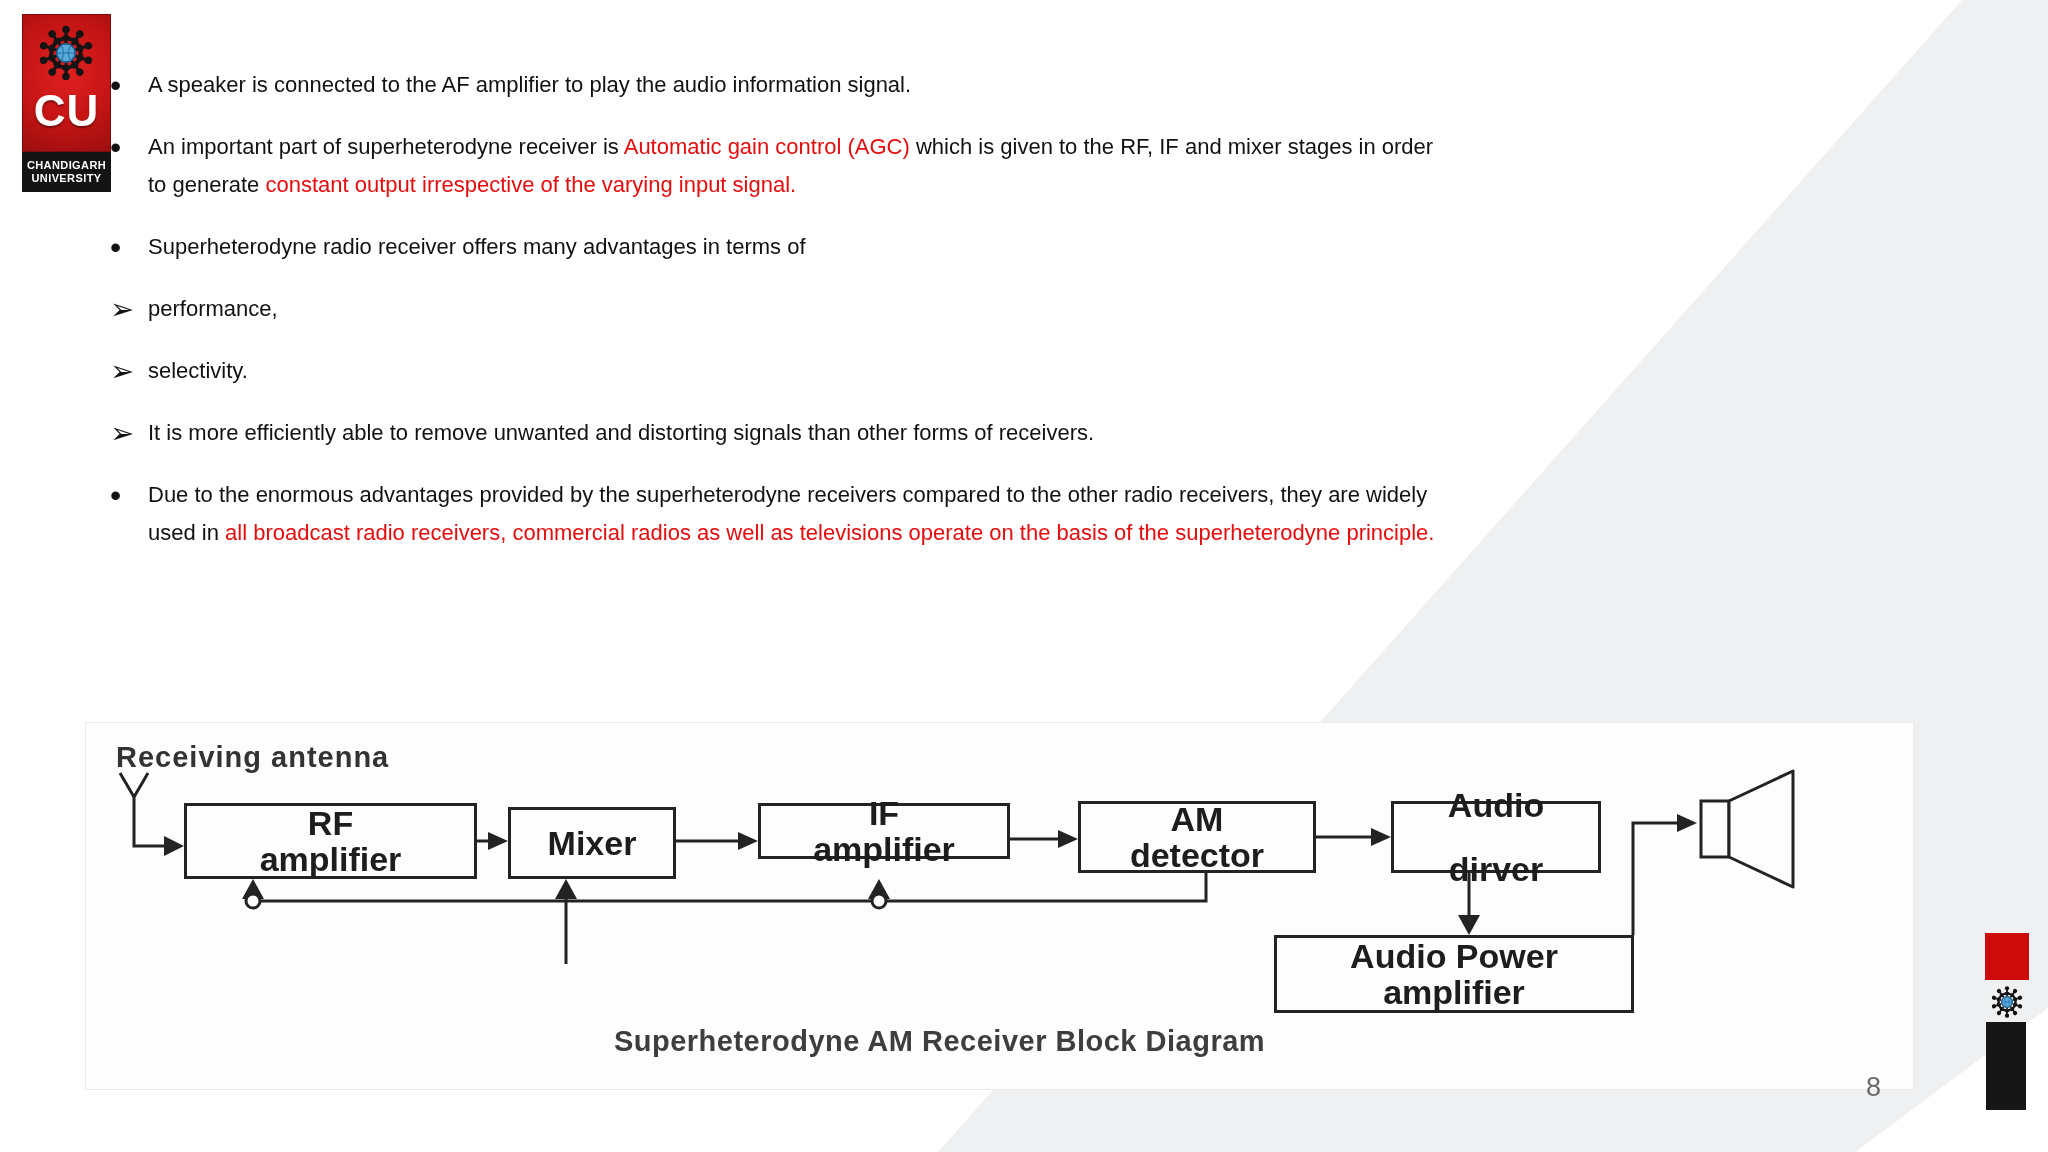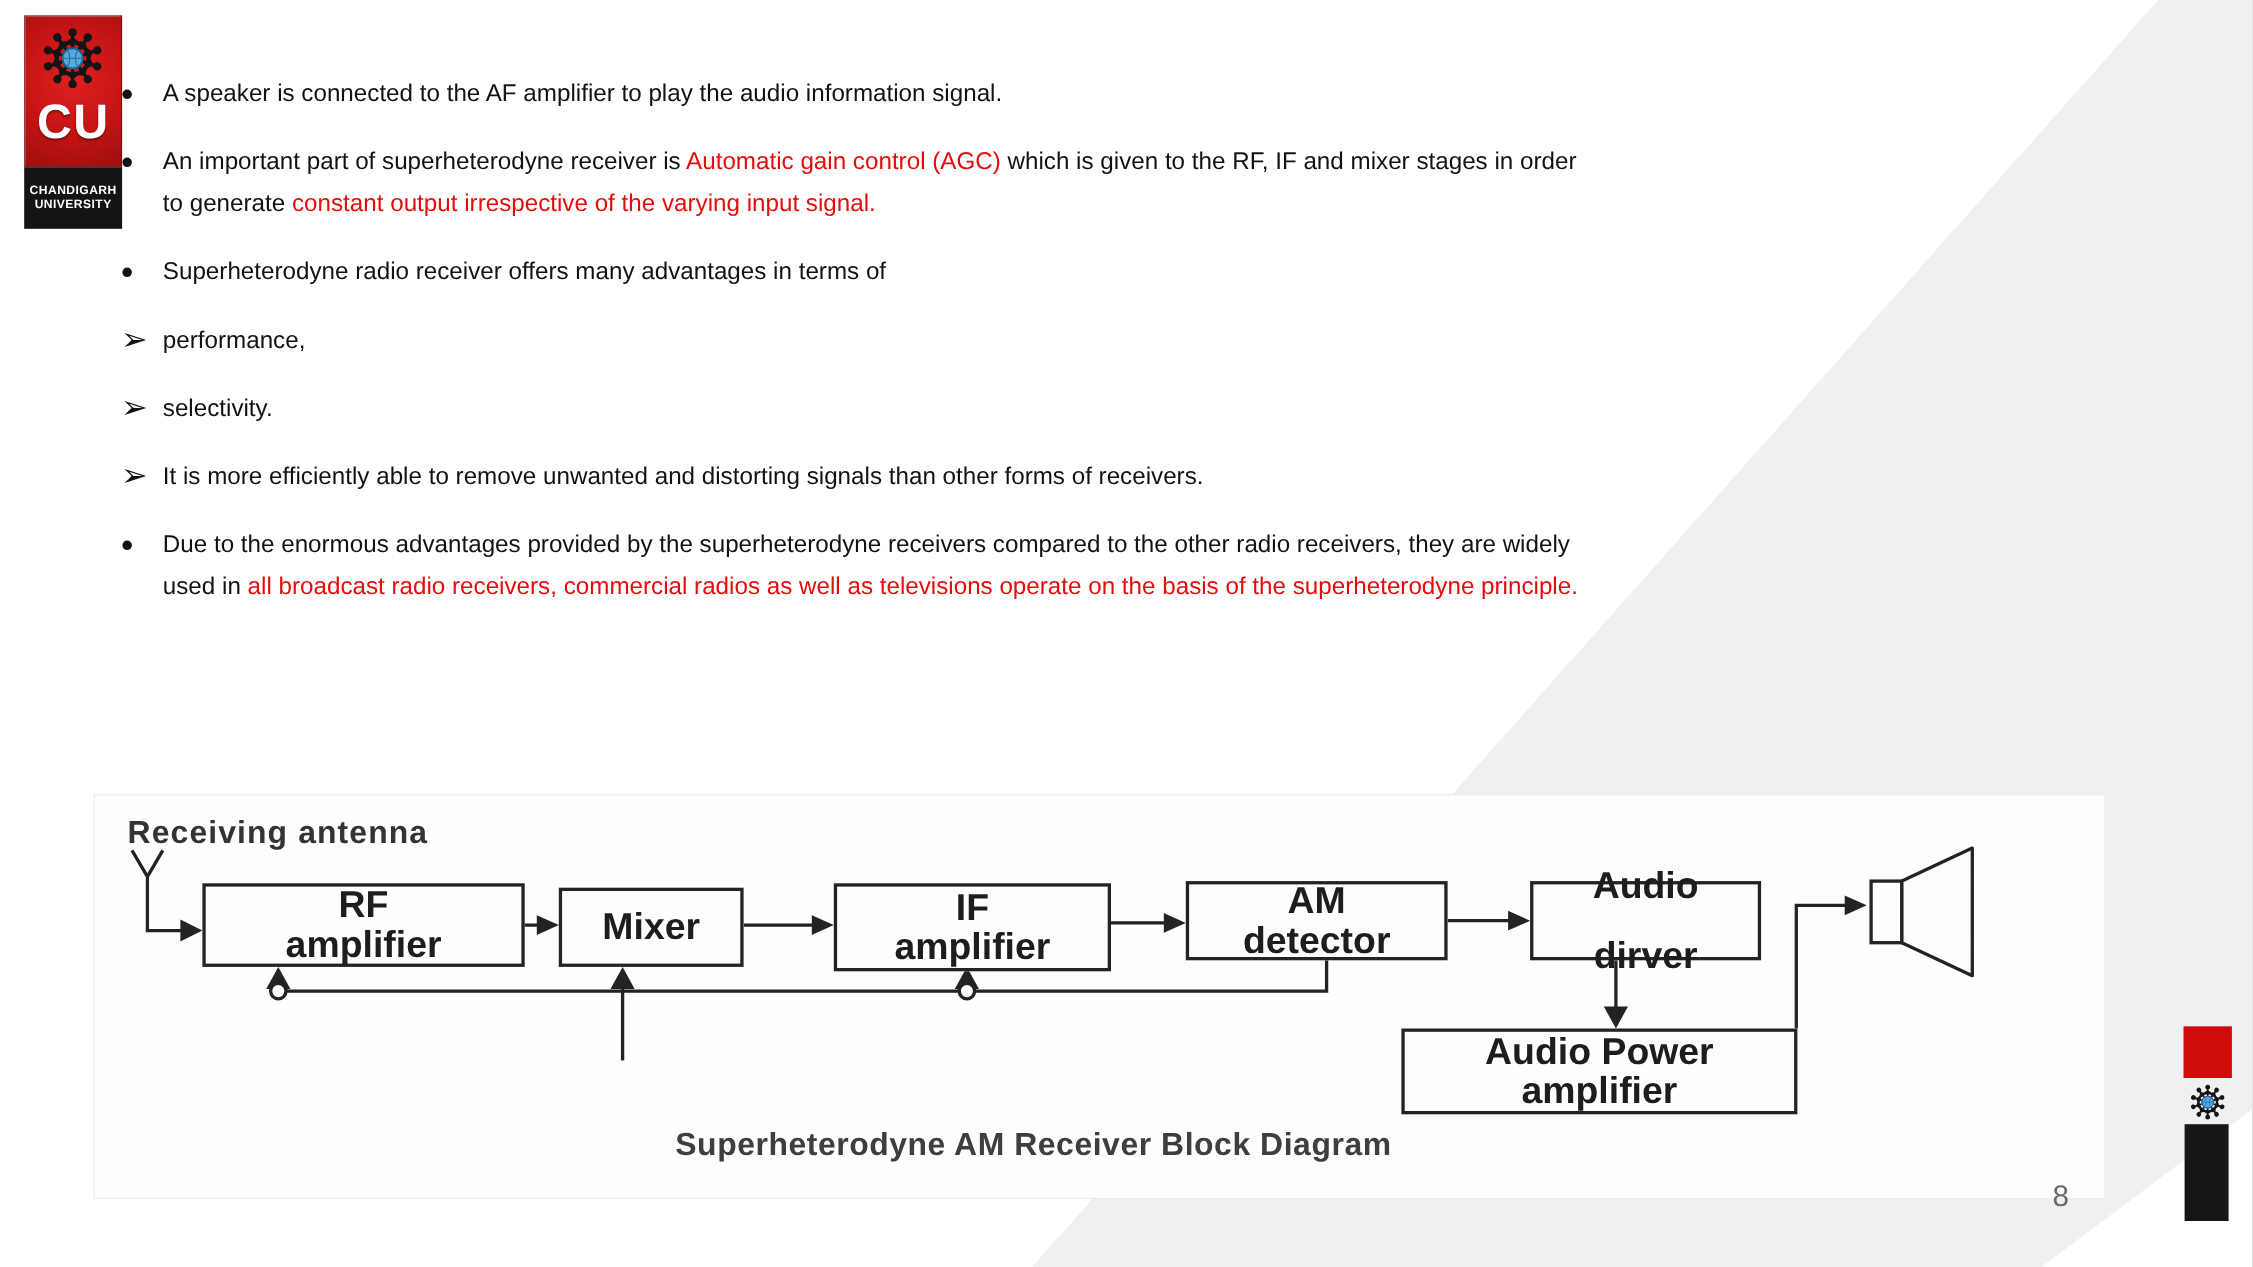--- a/index.html
+++ b/index.html
@@ -19,21 +19,21 @@
     background:radial-gradient(circle at 50% 42%, #e02020 0%, #c41414 55%, #9c0f0f 100%);
     border:1px solid #7e0c0c;box-sizing:border-box;
   }
   .logo .emblem{position:absolute;left:13px;top:8px;width:62px;height:62px;}
   .logo .cu{
     position:absolute;left:0;right:0;top:72px;text-align:center;
     color:#ffffff;font-weight:bold;font-size:44px;letter-spacing:1px;
     text-shadow:0 2px 2px rgba(0,0,0,.4);
   }
   .logo .black{
-    position:absolute;left:0;right:0;top:138px;height:56px;background:#141414;
+    position:absolute;left:0;right:0;top:138px;height:40px;background:#141414;
     color:#ffffff;font-weight:bold;font-size:11px;line-height:13px;
     display:flex;flex-direction:column;align-items:center;justify-content:center;
     letter-spacing:.4px;
   }
   
   .content{position:absolute;left:110px;top:66px;width:1330px;}
   .item{display:flex;align-items:flex-start;margin-bottom:24px;color:#121212;}
   .item .glyph{flex:0 0 38px;font-size:32px;line-height:38px;color:#121212;}
   .item.arrow .glyph{font-size:29px;}
   .item .txt{flex:1;font-size:22px;line-height:38px;}
@@ -219,21 +219,21 @@
 
     <div class="ant-label">Receiving antenna</div>
 
     <div class="blk" style="left:98px;top:80px;width:293px;height:76px;">
       <span>RF</span>
       <span>amplifier</span>
     </div>
     <div class="blk" style="left:422px;top:84px;width:168px;height:72px;">
       <span>Mixer</span>
     </div>
-    <div class="blk" style="left:672px;top:80px;width:252px;height:80px;">
+    <div class="blk" style="left:672px;top:80px;width:252px;height:56px;">
       <span>IF</span>
       <span>amplifier</span>
     </div>
     <div class="blk" style="left:992px;top:78px;width:238px;height:72px;">
       <span>AM</span>
       <span>detector</span>
     </div>
     <div class="blk" style="left:1305px;top:78px;width:210px;height:72px;gap:28px;">
       <span>Audio</span>
       <span>dirver</span>

